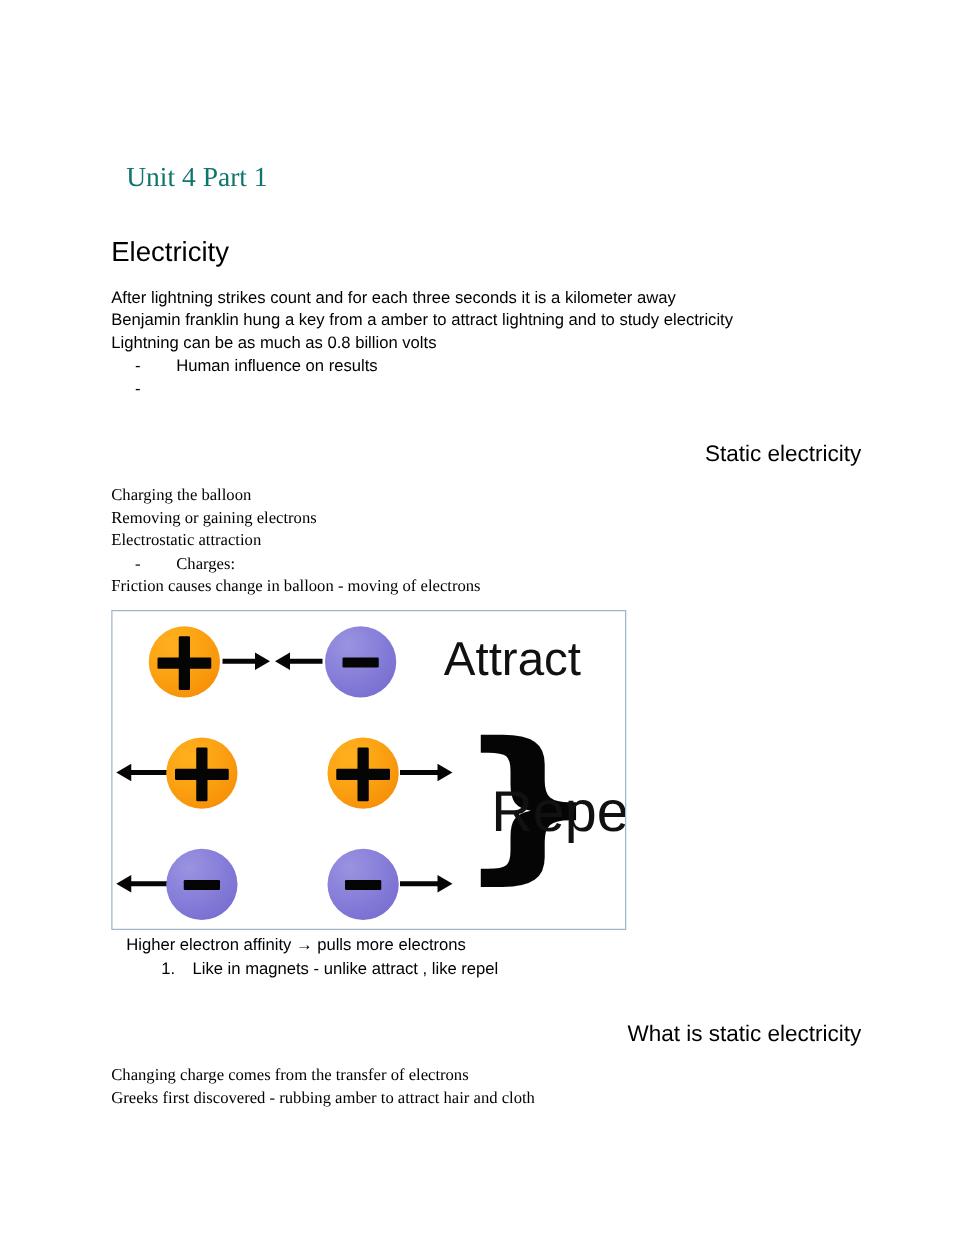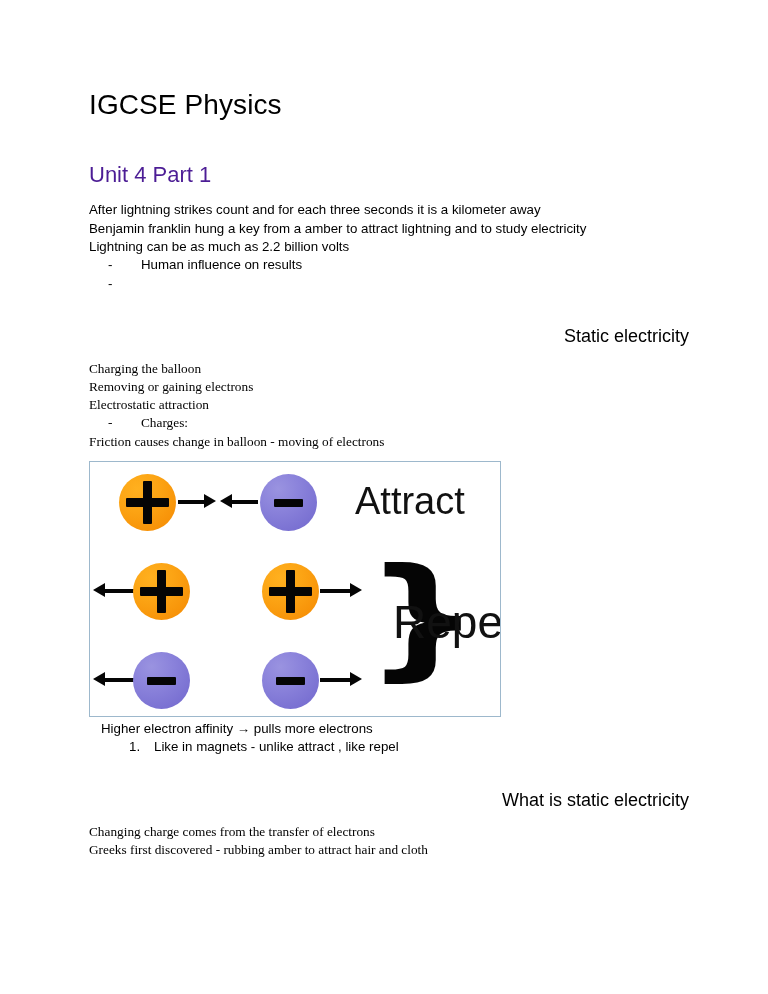--- a/index.html
+++ b/index.html
@@ -37,22 +37,23 @@
     font-weight: 400;
     line-height: 1.18;
     color: #000;
     margin: 0 0 0 0;
     letter-spacing: 0.1px;
   }
   .h-unit {
     font-size: 22px;
     font-weight: 400;
     line-height: 1.2;
-    margin: 41px 0 0 0;
-    color: #4c1d95;
+    margin: 41px 0 0 12px;
+    color: #0f766e;
+    font-family: Liberation Serif, serif;
   }
   .h-section {
     font-size: 22px;
     font-weight: 400;
     line-height: 1.2;
     margin: 34px 0 0 0;
     color: #000;
   }
   .h-sub {
     font-size: 18px;
@@ -227,29 +228,29 @@
   }
   .fig-label.attract { font-size: 38px; }
   .fig-label.repel   { font-size: 46px; }
 </style>
 </head>
 <body>
 
 <div class="page">
   <div class="content">
 
-    <h1 class="doc-title">IGCSE Physics</h1>
 
     <h2 class="h-unit">Unit 4 Part 1</h2>
 
+    <h2 class="h-section">Electricity</h2>
 
     <div class="body-block">
       <div class="body-line">After lightning strikes count and for each three seconds it is a kilometer away</div>
       <div class="body-line">Benjamin franklin hung a key from a amber to attract lightning and to study electricity</div>
-      <div class="body-line">Lightning can be as much as 2.2 billion volts</div>
+      <div class="body-line">Lightning can be as much as 0.8 billion volts</div>
 
       <div class="dash-item">
         <span class="dash-mark">-</span>
         <span class="dash-text">Human influence on results</span>
       </div>
       <div class="dash-item">
         <span class="dash-mark">-</span>
         <span class="dash-text"></span>
       </div>
     </div>

